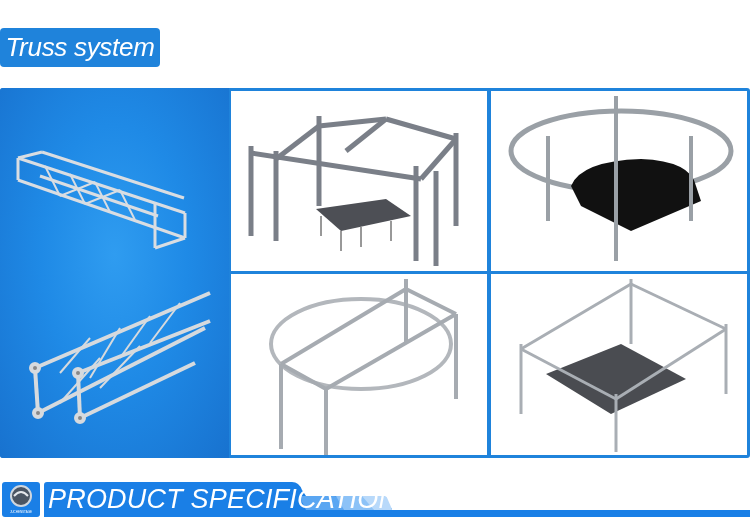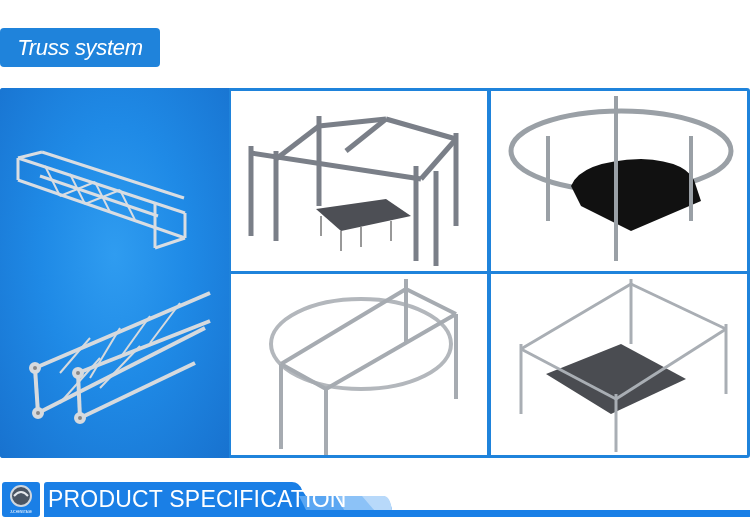--- a/index.html
+++ b/index.html
@@ -1,35 +1,35 @@
 <!DOCTYPE html>
 <html><head>
 <meta charset="utf-8">
 <style>
   html, body { margin:0; padding:0; background:#ffffff; }
   body { width:750px; height:530px; position:relative; overflow:hidden; font-family:"Liberation Sans", sans-serif; }
 
   .title-badge { position:absolute; left:0; top:28px; width:160px; height:39px; background:#1f83db; border-radius:4px;
-    color:#fff; font-style:italic; font-size:22px; line-height:39px; text-align:center; letter-spacing:-0.3px; }
+    color:#fff; font-style:italic; font-size:26px; line-height:39px; text-align:center; letter-spacing:-0.3px; }
 
   .panel { position:absolute; left:0; top:88px; width:750px; height:370px; background:#1f83db; border-radius:3px; }
   .left-panel { position:absolute; left:0; top:0; width:229px; height:370px;
     background: radial-gradient(ellipse at 50% 45%, #2f9cf0 0%, #1f8ae6 45%, #1872cf 100%); border-radius:3px 0 0 3px; }
   .cell { position:absolute; background:#fff; overflow:hidden; }
   .c1 { left:231px; top:3px; width:256px; height:180px; }
   .c2 { left:491px; top:3px; width:256px; height:180px; }
   .c3 { left:231px; top:186px; width:256px; height:181px; }
   .c4 { left:491px; top:186px; width:256px; height:181px; }
   .cell svg, .left-panel svg { position:absolute; left:0; top:0; }
 
   .footer { position:absolute; left:0; top:482px; width:750px; height:36px; }
   .logo-box { position:absolute; left:2px; top:0; width:38px; height:35px; background:#1a7fe6; border-radius:3px; }
   .logo-text { position:absolute; left:0; bottom:3px; width:38px; font-size:3px; color:#fff; text-align:center; }
   .banner { position:absolute; left:44px; top:0; width:706px; height:35px; }
-  .banner-label { position:absolute; left:4px; top:2px; color:#fff; font-size:23px; line-height:30px; letter-spacing:0.2px; }
+  .banner-label { position:absolute; left:4px; top:2px; color:#fff; font-style:italic; font-size:27px; line-height:30px; letter-spacing:0.2px; }
 </style>
 </head>
 <body>
 
 <div class="title-badge">Truss system design</div>
 
 <div class="panel">
   <div class="left-panel">
     <svg width="229" height="370" viewBox="0 0 229 370">
       <g stroke="#d9dde2" stroke-width="3" fill="none">

